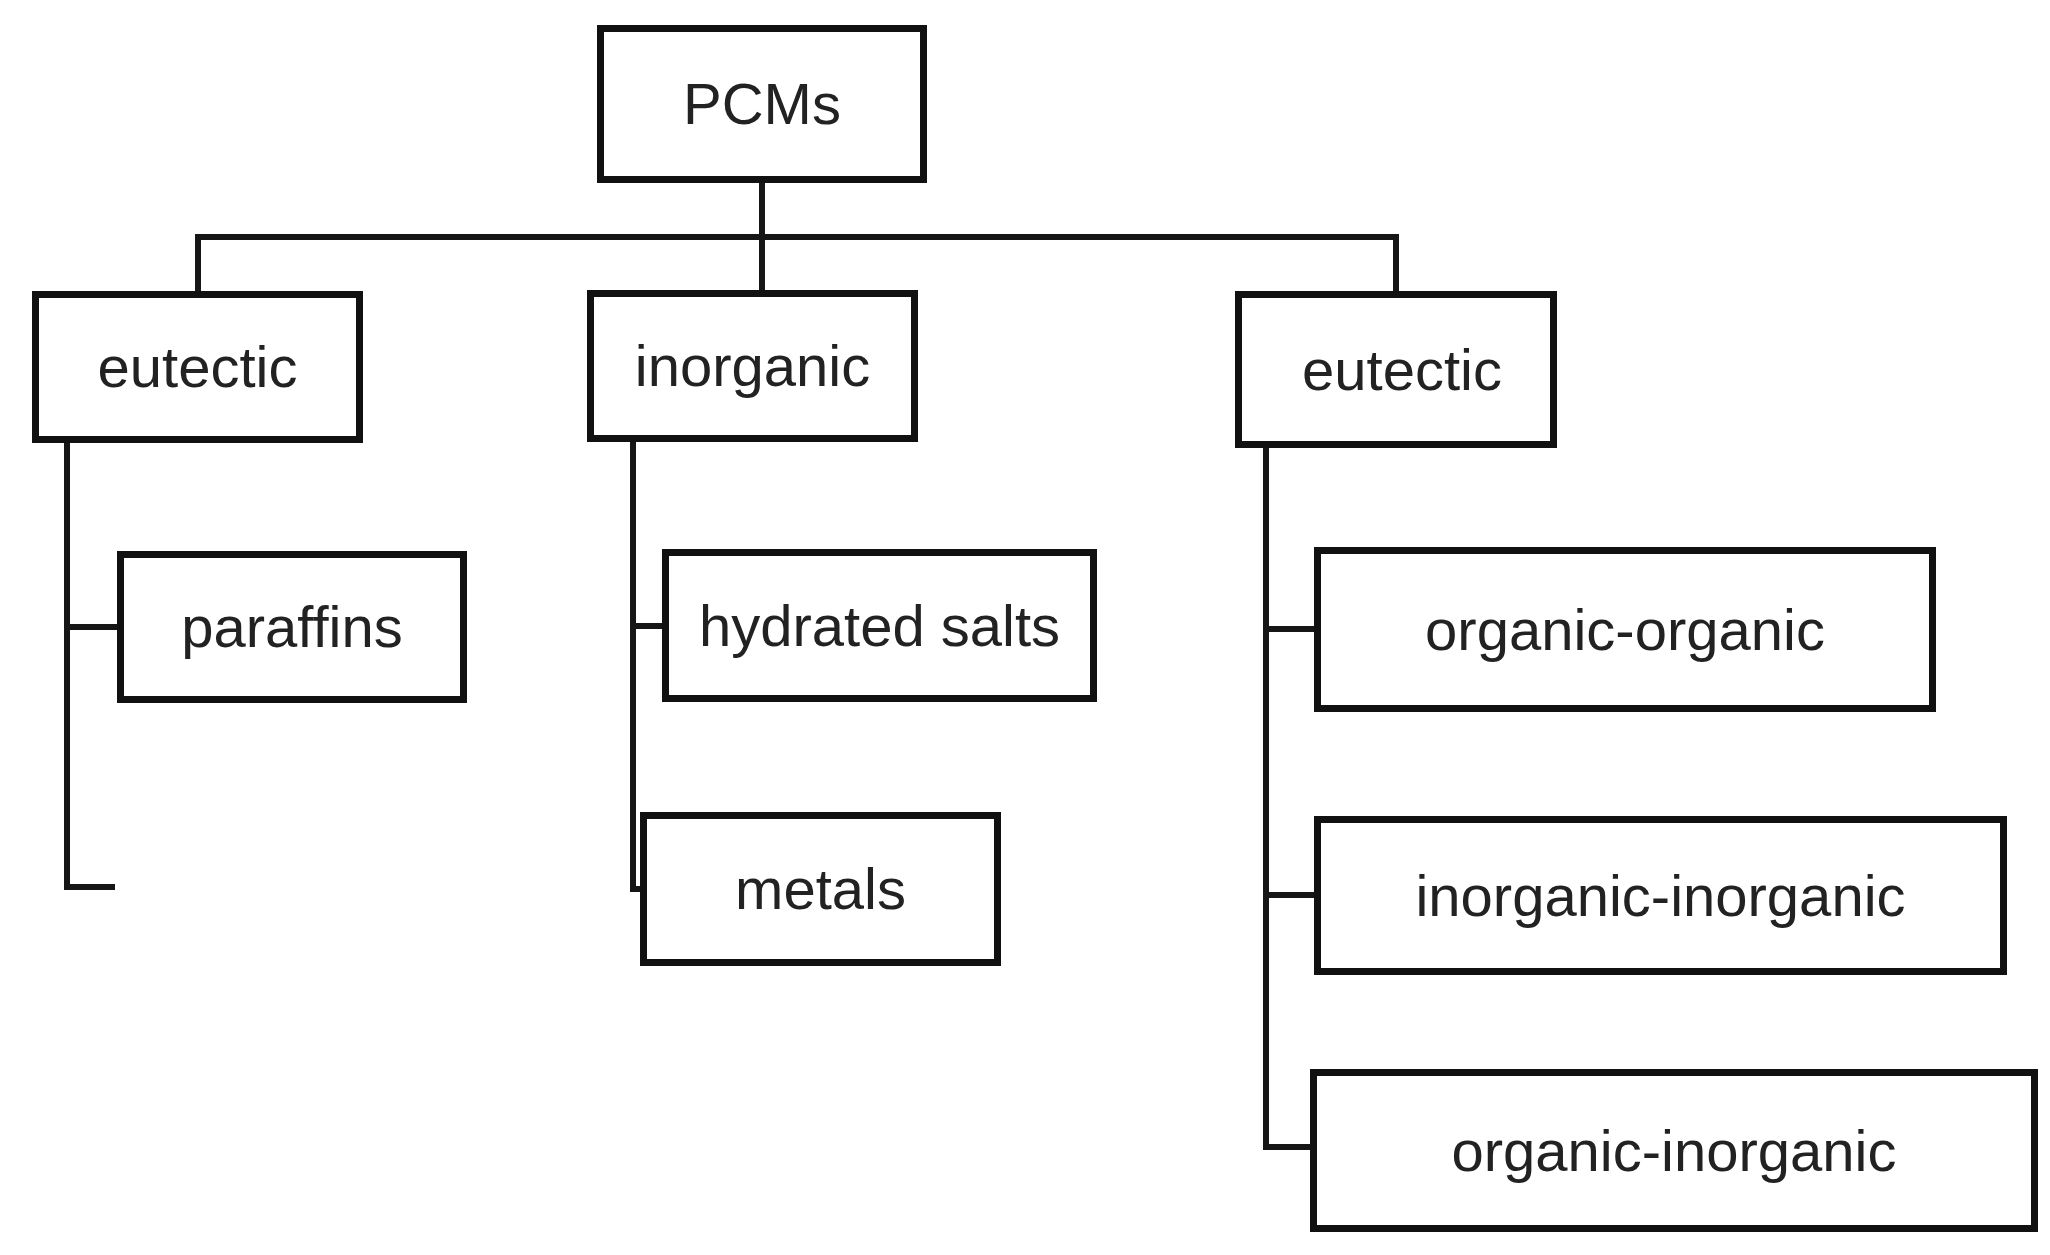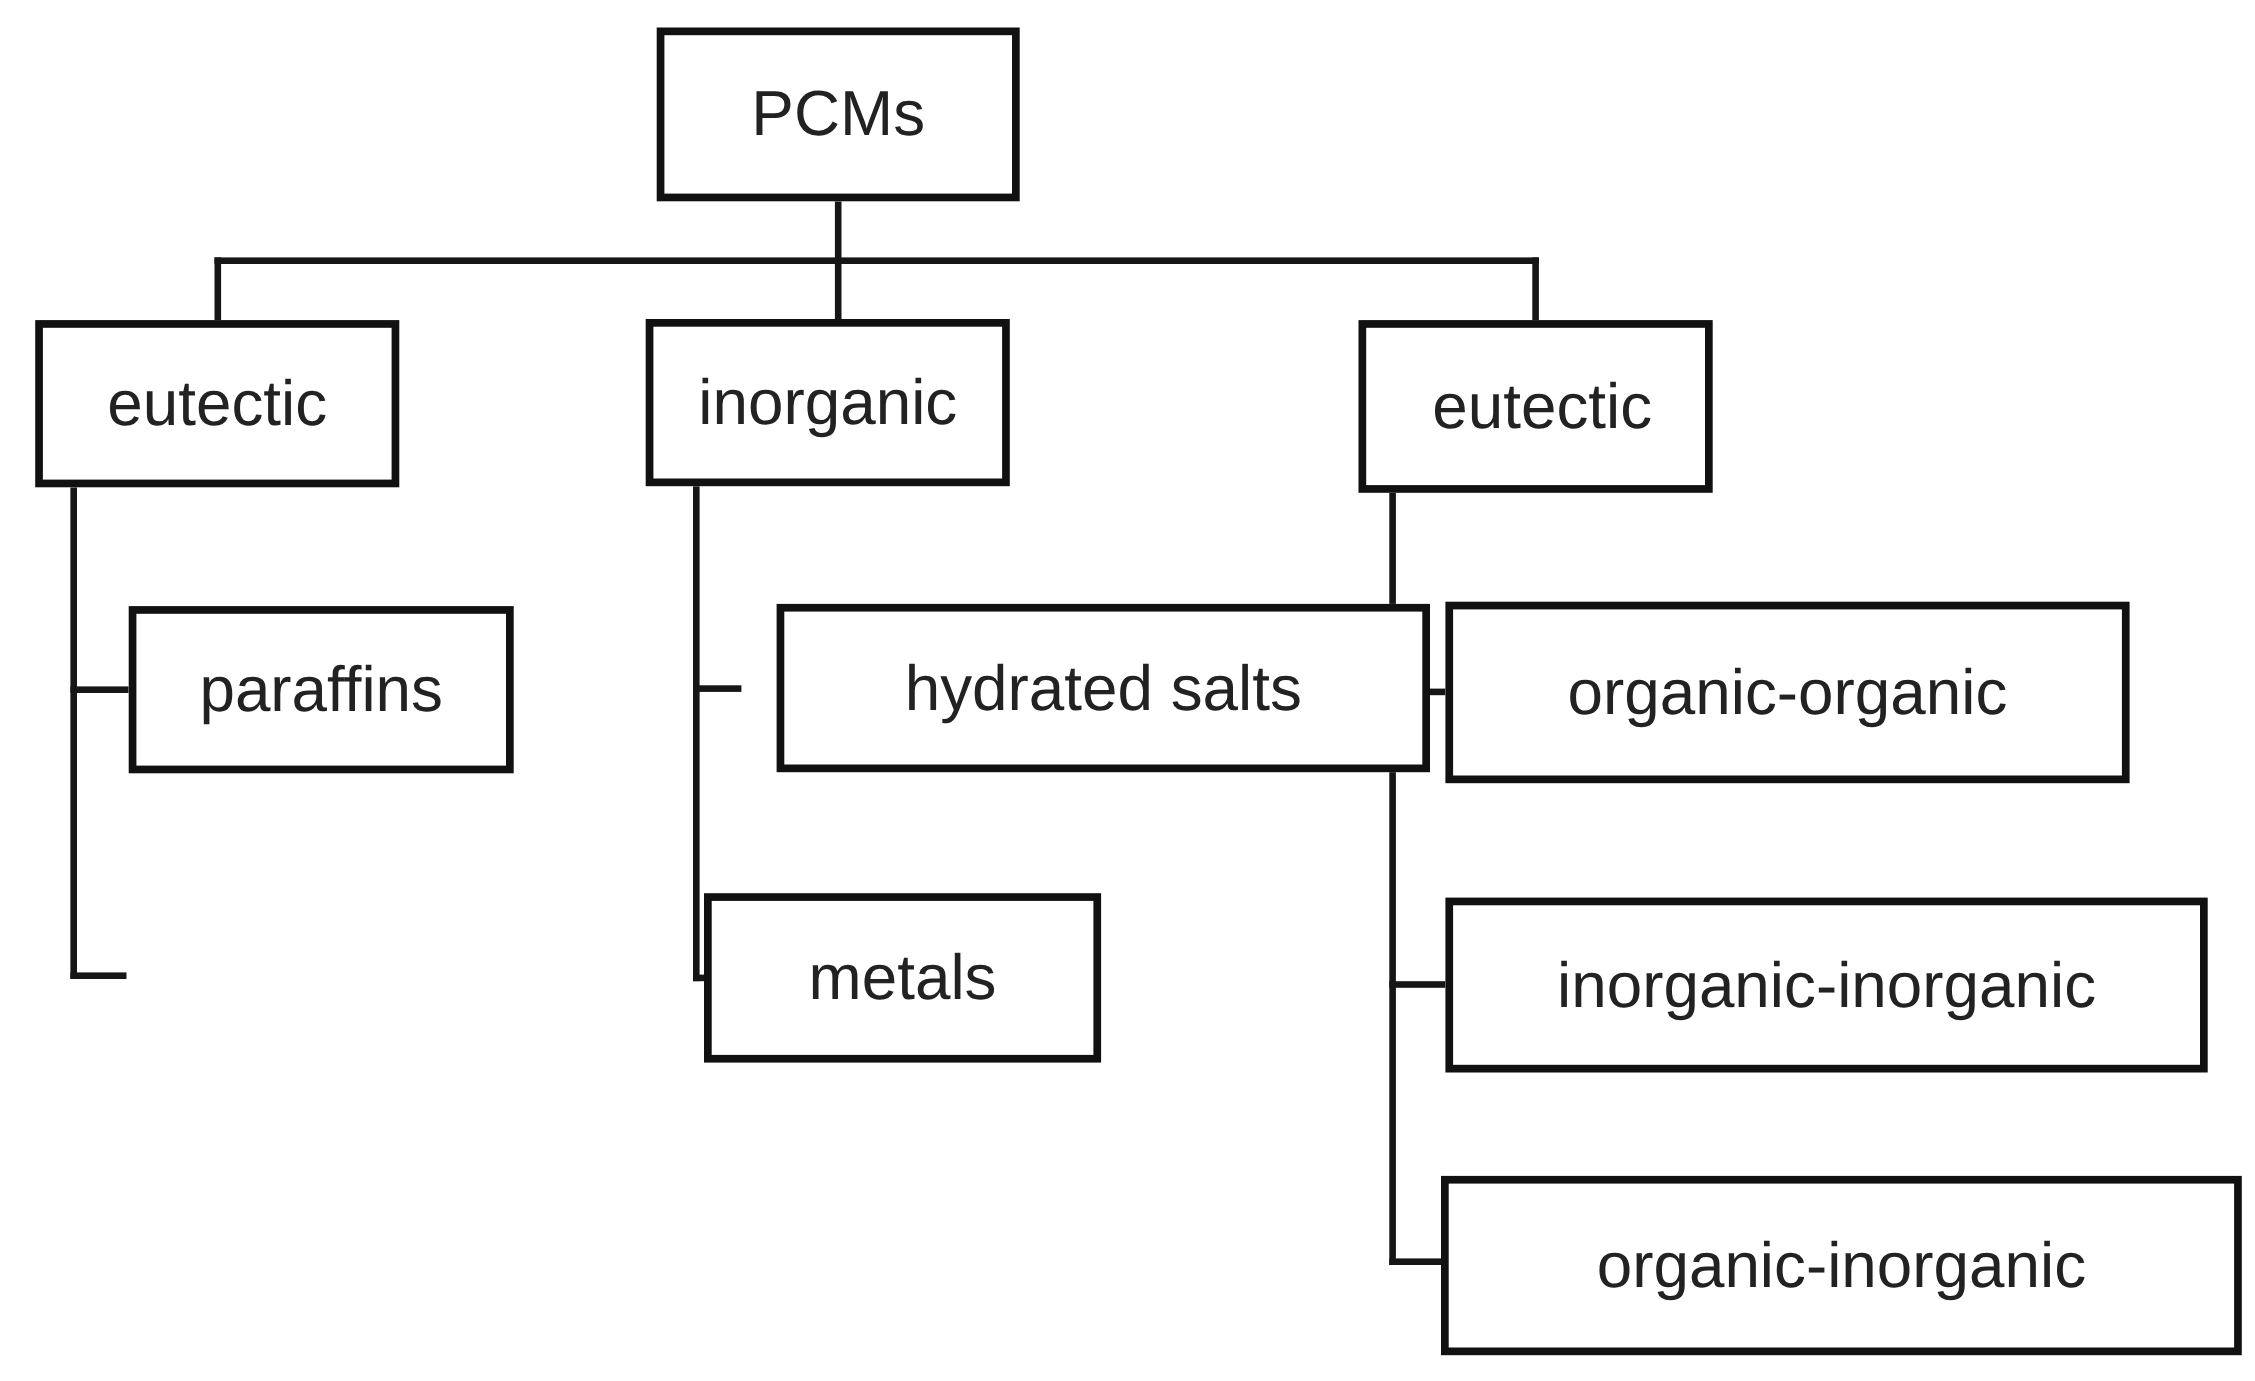--- a/index.html
+++ b/index.html
@@ -26,21 +26,21 @@
   .seg{
     position:absolute;
     background:#161616;
   }
   
   #n-pcms              {left:597px;top:25px;  width:330px;height:158px;}
   #n-organic           {left:32px; top:291px; width:331px;height:152px;}
   #n-inorganic         {left:587px;top:290px; width:331px;height:152px;}
   #n-eutectic          {left:1235px;top:291px;width:322px;height:157px;padding-left:12px;}
   #n-paraffins         {left:117px;top:551px; width:350px;height:152px;}
-  #n-hydrated-salts    {left:706px;top:549px; width:594px;height:153px;text-align:center;}
+  #n-hydrated-salts    {left:662px;top:549px; width:435px;height:153px;text-align:center;}
   #n-organic-organic   {left:1314px;top:547px;width:622px;height:165px;text-align:right;}
   #n-non-paraffins     {left:115px;top:810px; width:463px;height:155px;}
   #n-metals            {left:640px;top:812px; width:361px;height:154px;}
   #n-inorganic-inorganic{left:1314px;top:816px;width:693px;height:159px;}
   #n-organic-inorganic {left:1310px;top:1069px;width:728px;height:163px;}
 </style>
 </head>
 <body>
 
 <div id="canvas">

